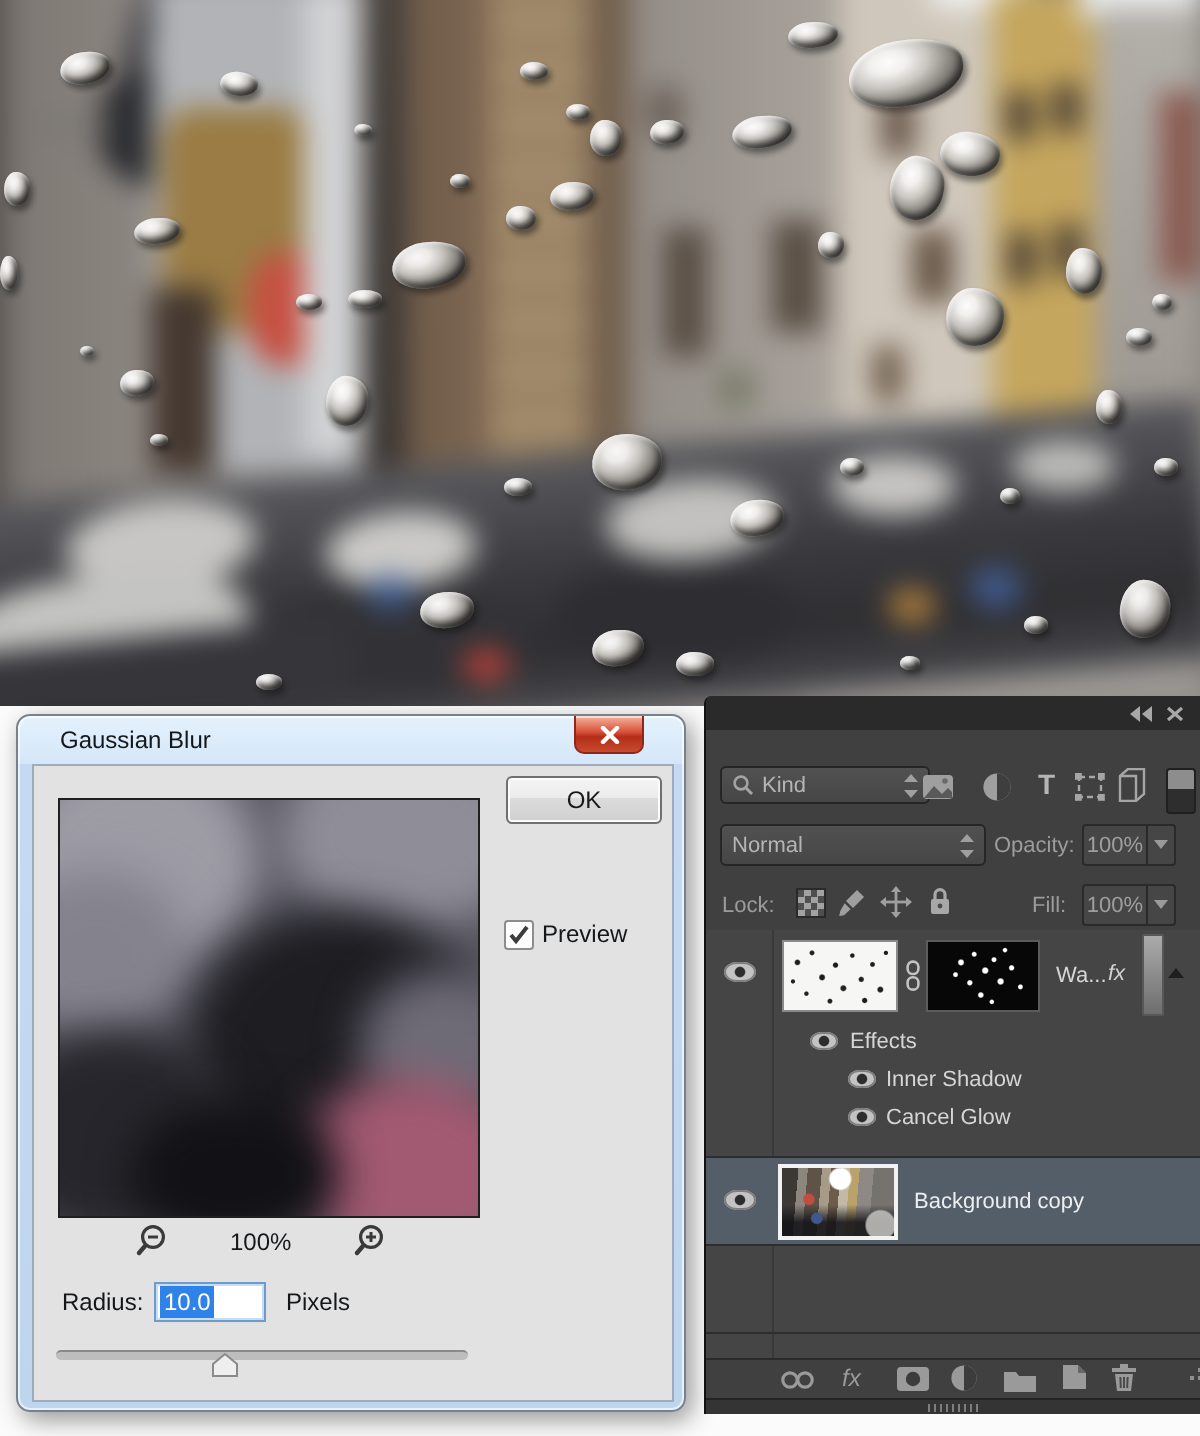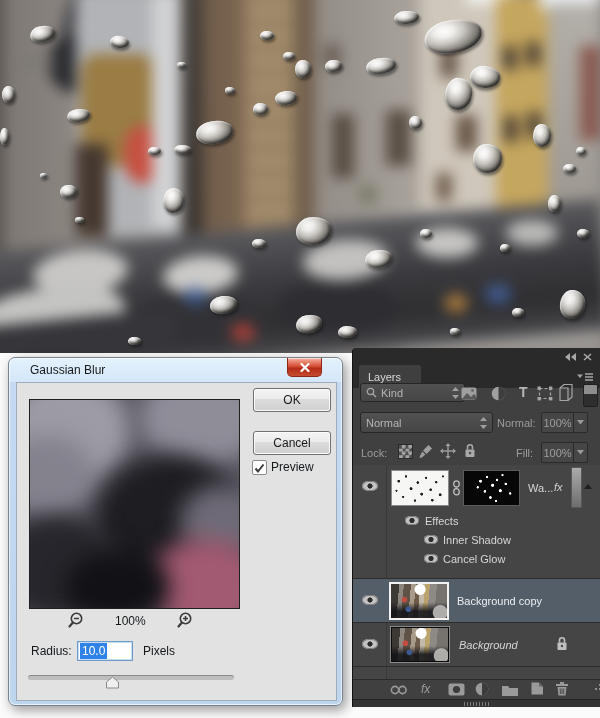--- a/index.html
+++ b/index.html
@@ -240,23 +240,20 @@
         <i class="pb" style="left:65px;top:55px;width:150px;height:135px;background:#1d1d22"></i>
         <i class="pb" style="left:-35px;top:115px;width:125px;height:105px;background:#27262c"></i>
         <i class="pb" style="left:150px;top:85px;width:85px;height:75px;background:#6e6b77"></i>
         <i class="pb" style="left:118px;top:138px;width:115px;height:95px;background:#a25a72"></i>
         <i class="pb" style="left:35px;top:150px;width:105px;height:75px;background:#121216"></i>
       </div>
 
       <div class="win-btn" style="top:5px">
           <span>OK</span>
         </div>
-      <div class="win-btn" style="top:48px">
-          <span>Cancel</span>
-        </div>
 
       <div id="chk">
         <svg width="13" height="13">
             <polyline points="2.5,6.5 5,9.5 10.5,2.5" fill="none" stroke="#3c3c3c" stroke-width="2"></polyline>
           </svg>
       </div>
       <span class="d-label" style="left:254px;top:77px">Preview</span>
 
       <div class="mag" style="left:50px;top:228px">
         <svg width="18" height="18">
@@ -296,33 +293,20 @@
           <polygon points="11,0 11,8 6,4" fill="#a8a8a8"></polygon>
       </svg>
       <svg class="abs" style="left:230px;top:5px" width="9" height="8">
         <g stroke="#a8a8a8" stroke-width="1.6">
             <line x1="1" y1="1" x2="8" y2="7"></line>
             <line x1="8" y1="1" x2="1" y2="7"></line>
           </g>
       </svg>
     </div>
 
-    <div id="p-tabrow">
-      <div id="p-tab">
-          <span>Layers</span>
-        </div>
-      <svg class="abs" style="left:224px;top:7px" width="17" height="10">
-        <polygon points="0,2.5 6,2.5 3,6" fill="#a5a5a5"></polygon>
-        <g stroke="#a5a5a5" stroke-width="1.4">
-            <line x1="8" y1="2" x2="16" y2="2"></line>
-            <line x1="8" y1="5" x2="16" y2="5"></line>
-            <line x1="8" y1="8" x2="16" y2="8"></line>
-          </g>
-      </svg>
-    </div>
 
     <div class="dd" style="left:7px;top:35px;width:105px">
       <svg width="11" height="11" style="margin-right:4px">
         <circle cx="4.5" cy="4.5" r="3.2" fill="none" stroke="#a3a3a3" stroke-width="1.3"></circle>
         <line x1="7" y1="7" x2="10" y2="10" stroke="#a3a3a3" stroke-width="1.5"></line>
       </svg>
       <span style="flex:1">Kind</span>
       <svg width="7" height="12">
         <polygon points="3.5,0 7,4 0,4" fill="#9f9f9f"></polygon>
           <polygon points="3.5,12 7,8 0,8" fill="#9f9f9f"></polygon>
@@ -361,21 +345,21 @@
     </div>
     <div id="f-toggle"></div>
 
     <div class="dd" style="left:7px;top:64px;width:133px;height:21px">
       <span style="flex:1">Normal</span>
       <svg width="7" height="12">
         <polygon points="3.5,0 7,4 0,4" fill="#9f9f9f"></polygon>
           <polygon points="3.5,12 7,8 0,8" fill="#9f9f9f"></polygon>
       </svg>
     </div>
-    <span class="p-label" style="left:144px;top:69px">Normal:</span>
+    <span class="p-label" style="left:144px;top:69px">Opacity:</span>
     <div class="valbox" style="left:188px;top:64px">
       <span class="v">100%</span>
       <span class="ar">
         <svg width="7" height="5">
             <polygon points="0,0 7,0 3.5,4.5" fill="#9a9a9a"></polygon>
           </svg>
       </span>
     </div>
 
     <span class="p-label" style="left:8px;top:99px">Lock:</span>
@@ -448,30 +432,20 @@
       <div class="rowline" style="top:113px"></div>
 
       <div class="abs" style="left:0;top:114px;width:248px;height:43px;background:#535e68">
         <span class="eye abs" style="left:9px;top:16px"></span>
         <div class="th mini-photo" style="left:36px;top:3px;width:60px;height:38px;border:2px solid #f2f2f2"></div>
         <span class="lname" style="left:104px;top:16px;color:#eceef0">Background copy</span>
       </div>
 
       <div class="rowline" style="top:157px"></div>
 
-      <div class="abs" style="left:0;top:158px;width:248px;height:43px">
-        <span class="eye abs" style="left:9px;top:16px"></span>
-        <div class="th mini-photo" style="left:38px;top:4px;width:58px;height:35px;border:1px solid #0a0a0a;box-shadow:0 0 0 1px #8a8a8a"></div>
-        <span class="lname" style="left:106px;top:16px;font-style:italic">Background</span>
-        <svg class="abs" style="left:203px;top:13px" width="12" height="15">
-          <rect x="1.5" y="6.5" width="9" height="7.5" rx="1" fill="#c0c0c0"></rect>
-          <path d="M3.5 6.5 V4.3 a2.5 2.5 0 0 1 5 0 V6.5" fill="none" stroke="#c0c0c0" stroke-width="1.6"></path>
-          <circle cx="6" cy="10" r="1.2" fill="#4a4a4a"></circle>
-        </svg>
-      </div>
       <div class="rowline" style="top:201px"></div>
     </div>
 
     <div id="p-toolbar">
       <div class="icon-btn" style="left:36px;top:5px">
         <svg width="20" height="10">
           <circle cx="6" cy="5" r="3.6" fill="none" stroke="#9a9a9a" stroke-width="1.6"></circle>
           <circle cx="13.5" cy="5" r="3.6" fill="none" stroke="#9a9a9a" stroke-width="1.6"></circle>
         </svg>
       </div>

